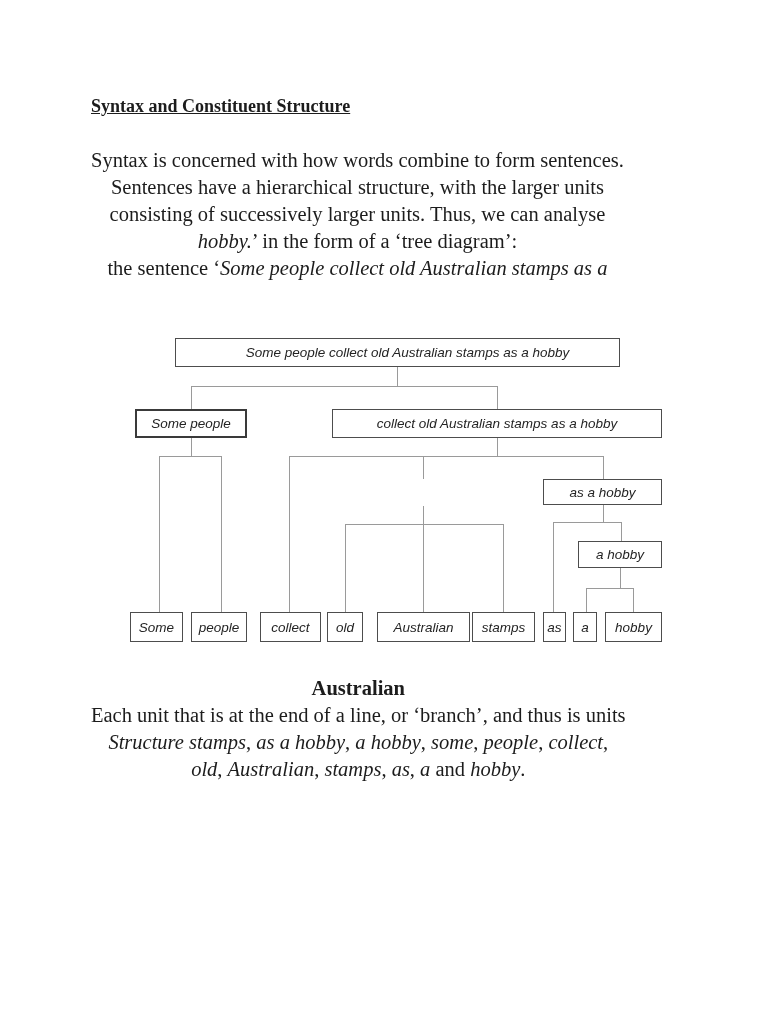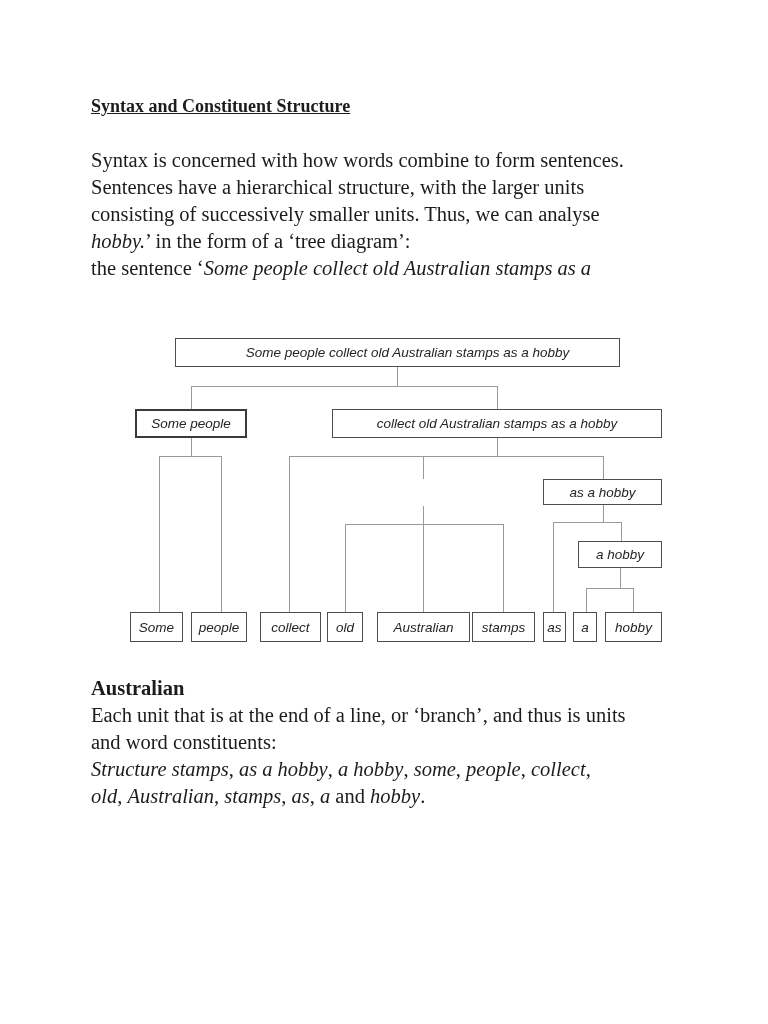--- a/index.html
+++ b/index.html
@@ -7,21 +7,21 @@
     width:768px;height:1024px;background:#ffffff;position:relative;
     font-family:"Liberation Serif",serif;color:#1c1c1c;overflow:hidden;
   }
   .it{font-style:italic;}
   .bd{font-weight:bold;}
   #title{
     position:absolute;left:91px;top:94px;
     font-size:18px;font-weight:bold;line-height:24px;white-space:nowrap;text-decoration:underline;
   }
   .bodytext{
-    font-size:20.5px;line-height:27px;white-space:nowrap;
+    font-size:20.5px;line-height:27px;white-space:nowrap;text-align:center;
   }
   #intro{position:absolute;left:91px;top:147px;}
   #constituent{position:absolute;left:91px;top:675px;}
   #constituent-heading{font-size:20.5px;font-weight:bold;line-height:27px;}
   .tline{white-space:nowrap;}
   #diagram{
     position:absolute;left:125px;top:332px;width:545px;height:315px;
   }
   #diagram svg{position:absolute;left:0;top:0;}
   .tbox{
@@ -34,21 +34,21 @@
   .tbox.heavy{border-width:2px;border-color:#3a3a3a;}
 </style>
 </head>
 <body>
 
 <div id="title">Syntax and Constituent Structure</div>
 
 <div id="intro" class="bodytext">
     <div class="tline"><span>Syntax is concerned with how words combine to form sentences.</span></div>
     <div class="tline"><span>Sentences have a hierarchical structure, with the larger units</span></div>
-    <div class="tline"><span>consisting of successively smaller units. Thus, we can analyse</span></div>
+    <div class="tline"><span>consisting of successively larger units. Thus, we can analyse</span></div>
     <div class="tline"><span class="it">hobby.</span><span>’ in the form of a ‘tree diagram’:</span></div>
     <div class="tline"><span>the sentence ‘</span><span class="it">Some people collect old Australian stamps as a</span></div>
   </div>
 
 <div id="diagram">
   <svg width="545" height="315" viewBox="0 0 545 315">
     <g stroke="#9a9a9a" stroke-width="1" shape-rendering="crispEdges">
       <line x1="272.5" y1="35" x2="272.5" y2="54"></line>
       <line x1="66" y1="54" x2="372" y2="54"></line>
       <line x1="66" y1="54" x2="66" y2="77"></line>
@@ -96,17 +96,16 @@
   <div class="tbox" style="left:347px;top:280px;width:63px;height:30px;">stamps</div>
   <div class="tbox" style="left:418px;top:280px;width:23px;height:30px;">as</div>
   <div class="tbox" style="left:448px;top:280px;width:24px;height:30px;">a</div>
   <div class="tbox" style="left:480px;top:280px;width:57px;height:30px;">hobby</div>
 </div>
 
 <div id="constituent" class="bodytext">
   <div id="constituent-heading">Australian</div>
   <div>
       <div class="tline"><span>Each unit that is at the end of a line, or ‘branch’, and thus is units</span></div>
-      <div class="tline"><span>and word constituents:</span></div>
       <div class="tline"><span class="it">Structure stamps</span><span>, </span><span class="it">as a hobby</span><span>, </span><span class="it">a hobby</span><span>, </span><span class="it">some</span><span>, </span><span class="it">people</span><span>, </span><span class="it">collect</span><span>,</span></div>
       <div class="tline"><span class="it">old</span><span>, </span><span class="it">Australian</span><span>, </span><span class="it">stamps</span><span>, </span><span class="it">as</span><span>, </span><span class="it">a</span><span> and </span><span class="it">hobby</span><span>.</span></div>
     </div>
 </div>
 
 </body></html>

